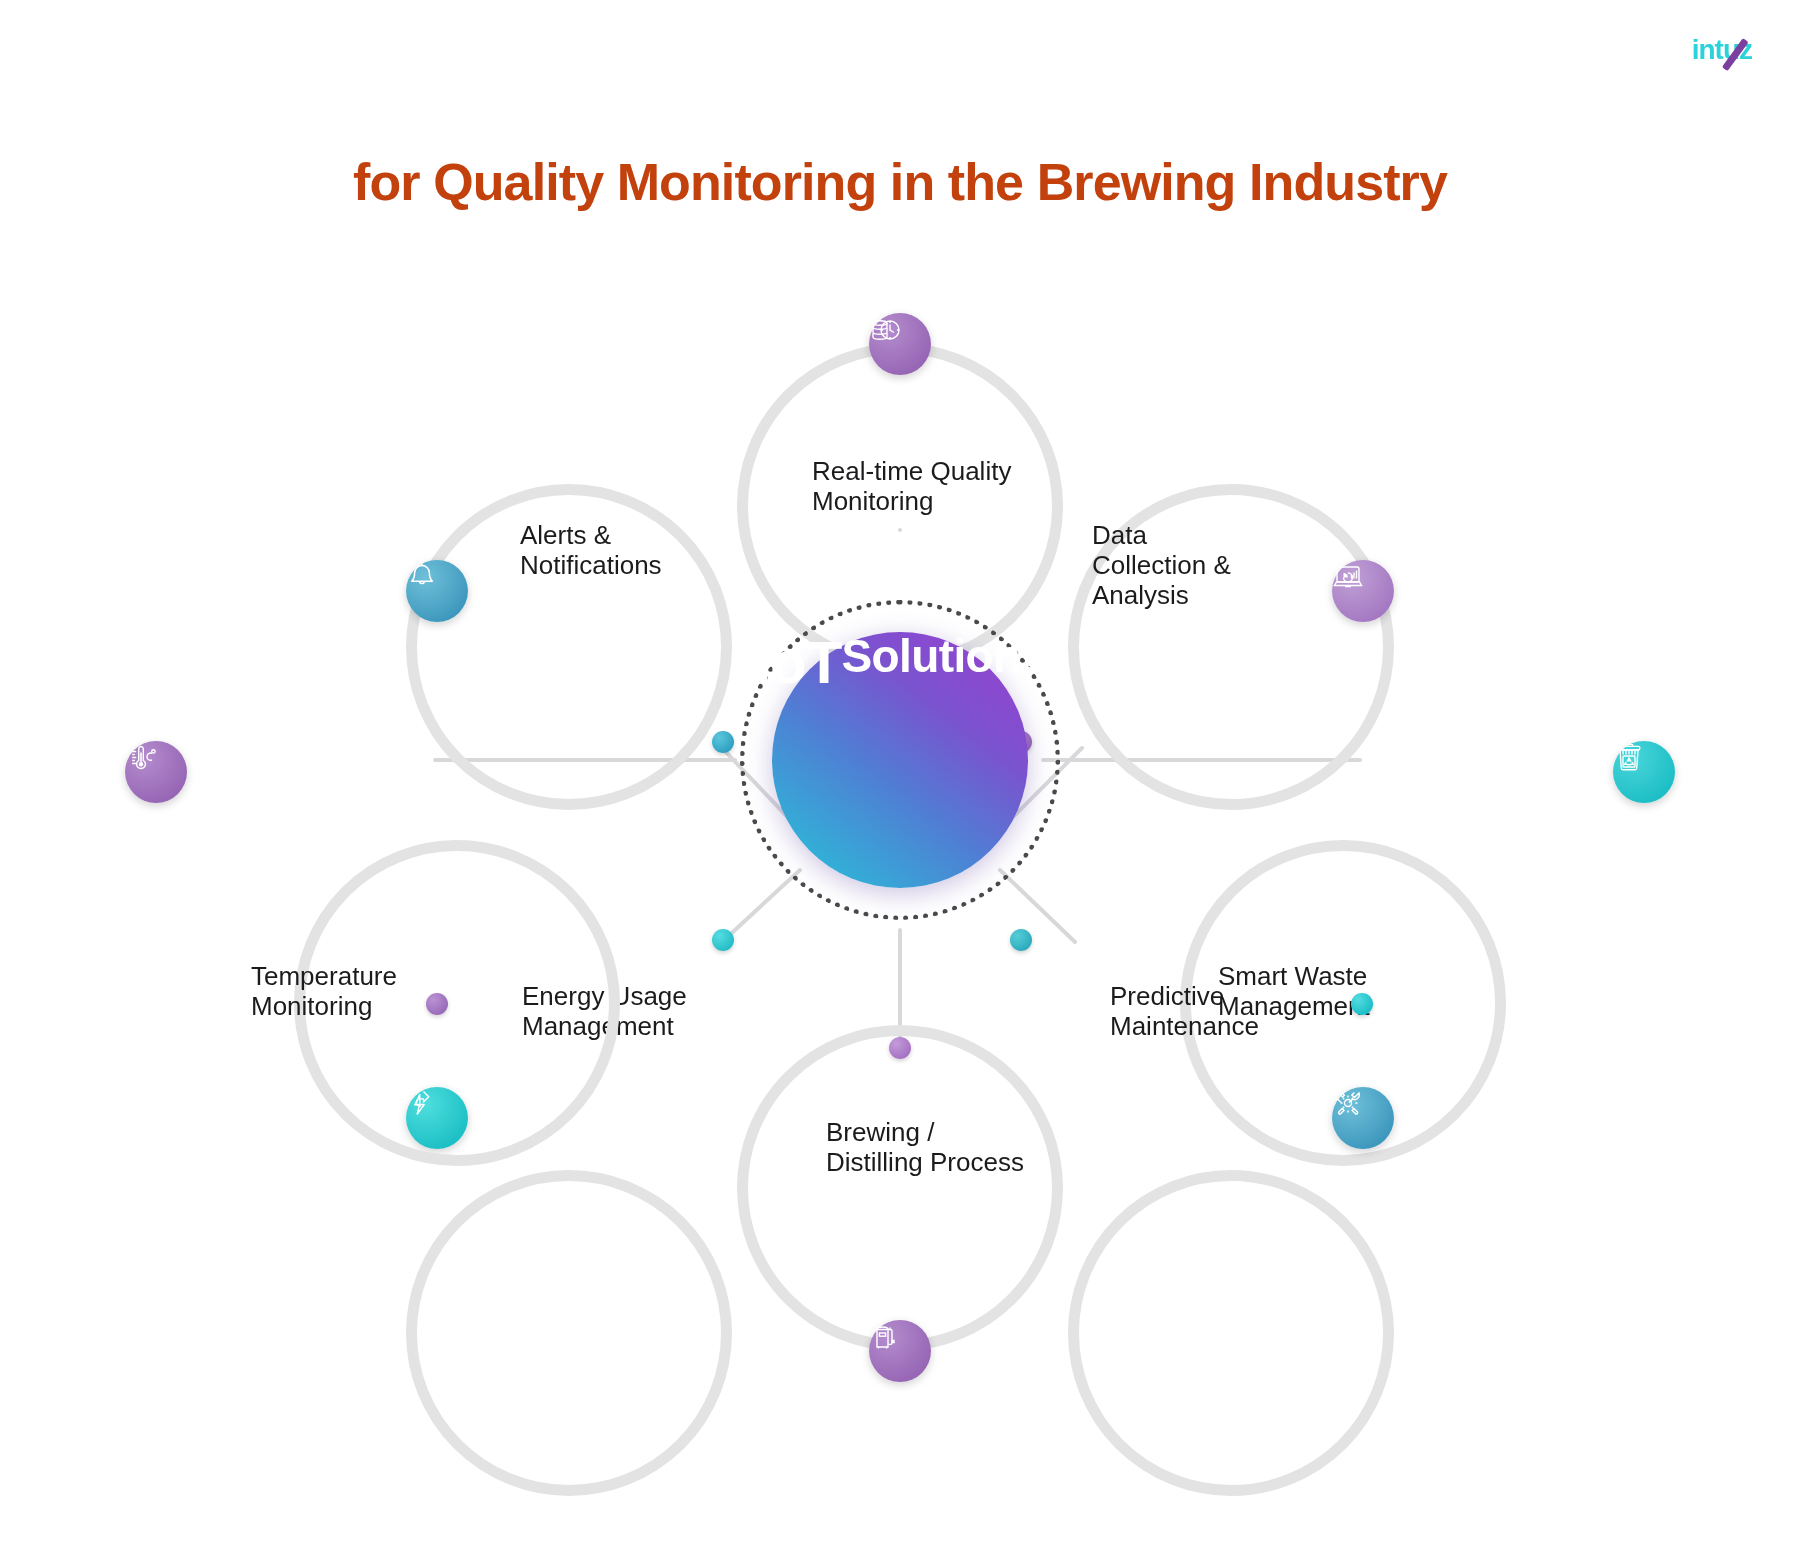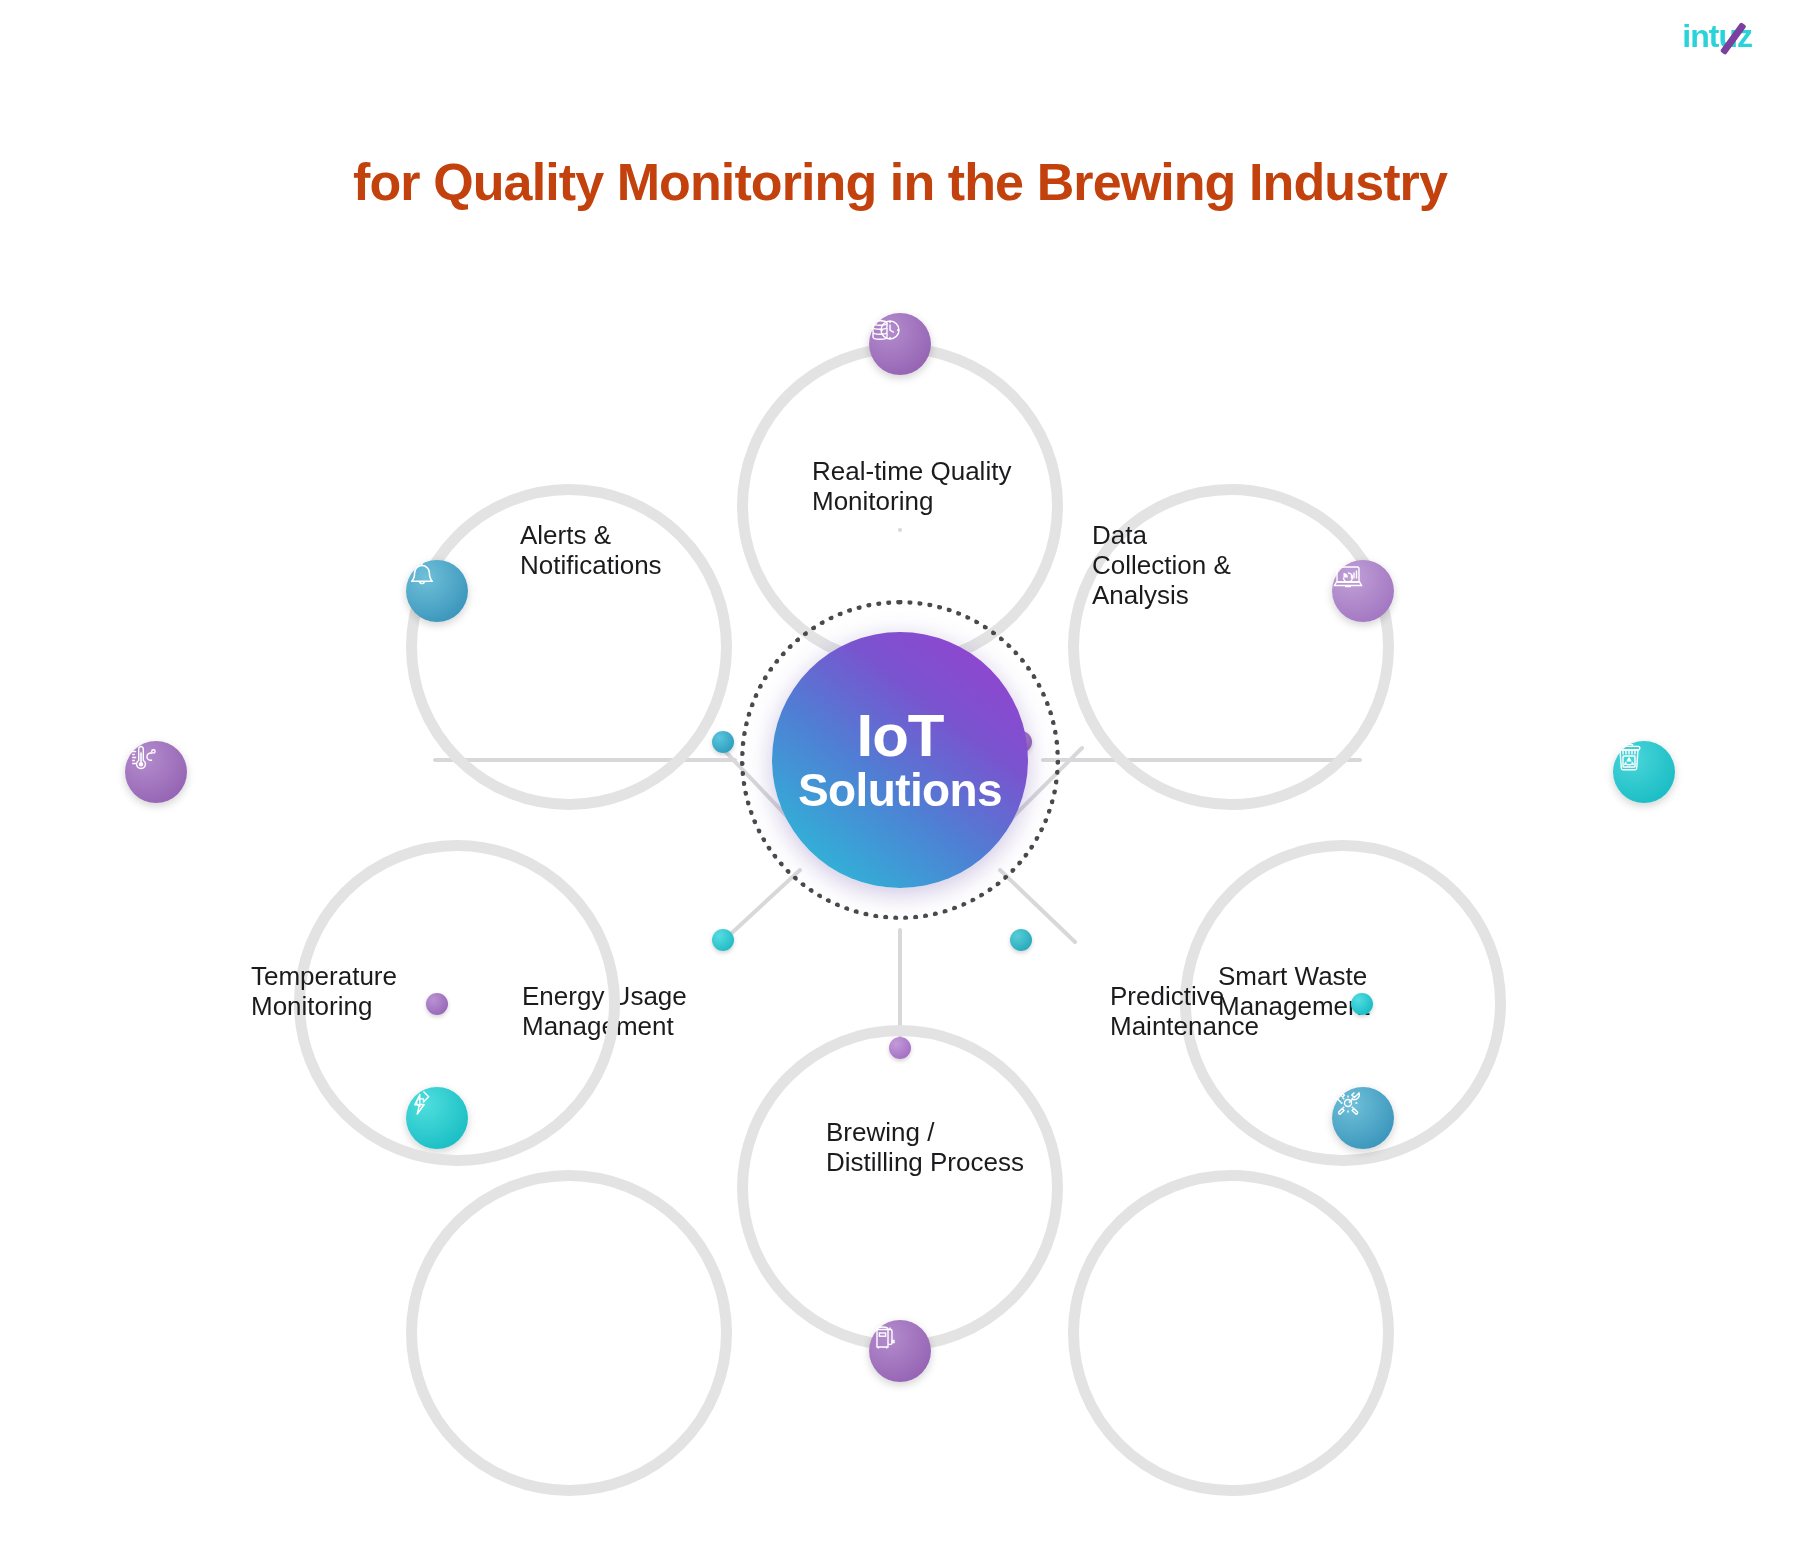--- a/index.html
+++ b/index.html
@@ -6,22 +6,22 @@
   html, body {
     width: 1800px; height: 1548px;
     background: #ffffff;
     font-family: "Liberation Sans", sans-serif;
     overflow: hidden;
   }
   #stage { position: relative; width: 1800px; height: 1548px; background: #fff; }
 
   
   .logo {
-    position: absolute; top: 20px; right: 48px;
-    font-size: 32px; font-weight: 700; letter-spacing: -1px;
+    position: absolute; top: 36px; right: 48px;
+    font-size: 28px; font-weight: 700; letter-spacing: -1px;
     color: #2ad2da; line-height: 1;
   }
   .logo .z-wrap { position: relative; display: inline-block; }
   .logo .z-slash {
     position: absolute; left: 4px; top: 2px;
     width: 7px; height: 36px; background: #7b3fa0;
     transform: rotate(36deg); transform-origin: top left;
     border-radius: 2px;
   }
 
@@ -70,22 +70,22 @@
   }
 
   
   .hub-dotted {
     position: absolute; border-radius: 50%;
     border: 5px dotted #4a4a4d;
   }
   .hub {
     position: absolute; border-radius: 50%;
     background: linear-gradient(218deg, #9b3fd0 0%, #7a53cf 32%, #4f7fd4 58%, #24c7d8 100%);
-    display: flex; flex-direction: column;
-    align-items: center; justify-content: center;
+    display: flex; 
+    justify-content: center;
     box-shadow: 0 6px 26px rgba(90,60,160,0.30);
   }
   .hub .l1 { color:#fff; font-size: 60px; font-weight: 700; line-height: 1.02; letter-spacing:-1px;}
   .hub .l2 { color:#fff; font-size: 46px; font-weight: 700; line-height: 1.05; letter-spacing:-0.6px;}
 </style>
 </head>
 <body>
 
 <div id="stage">
 

